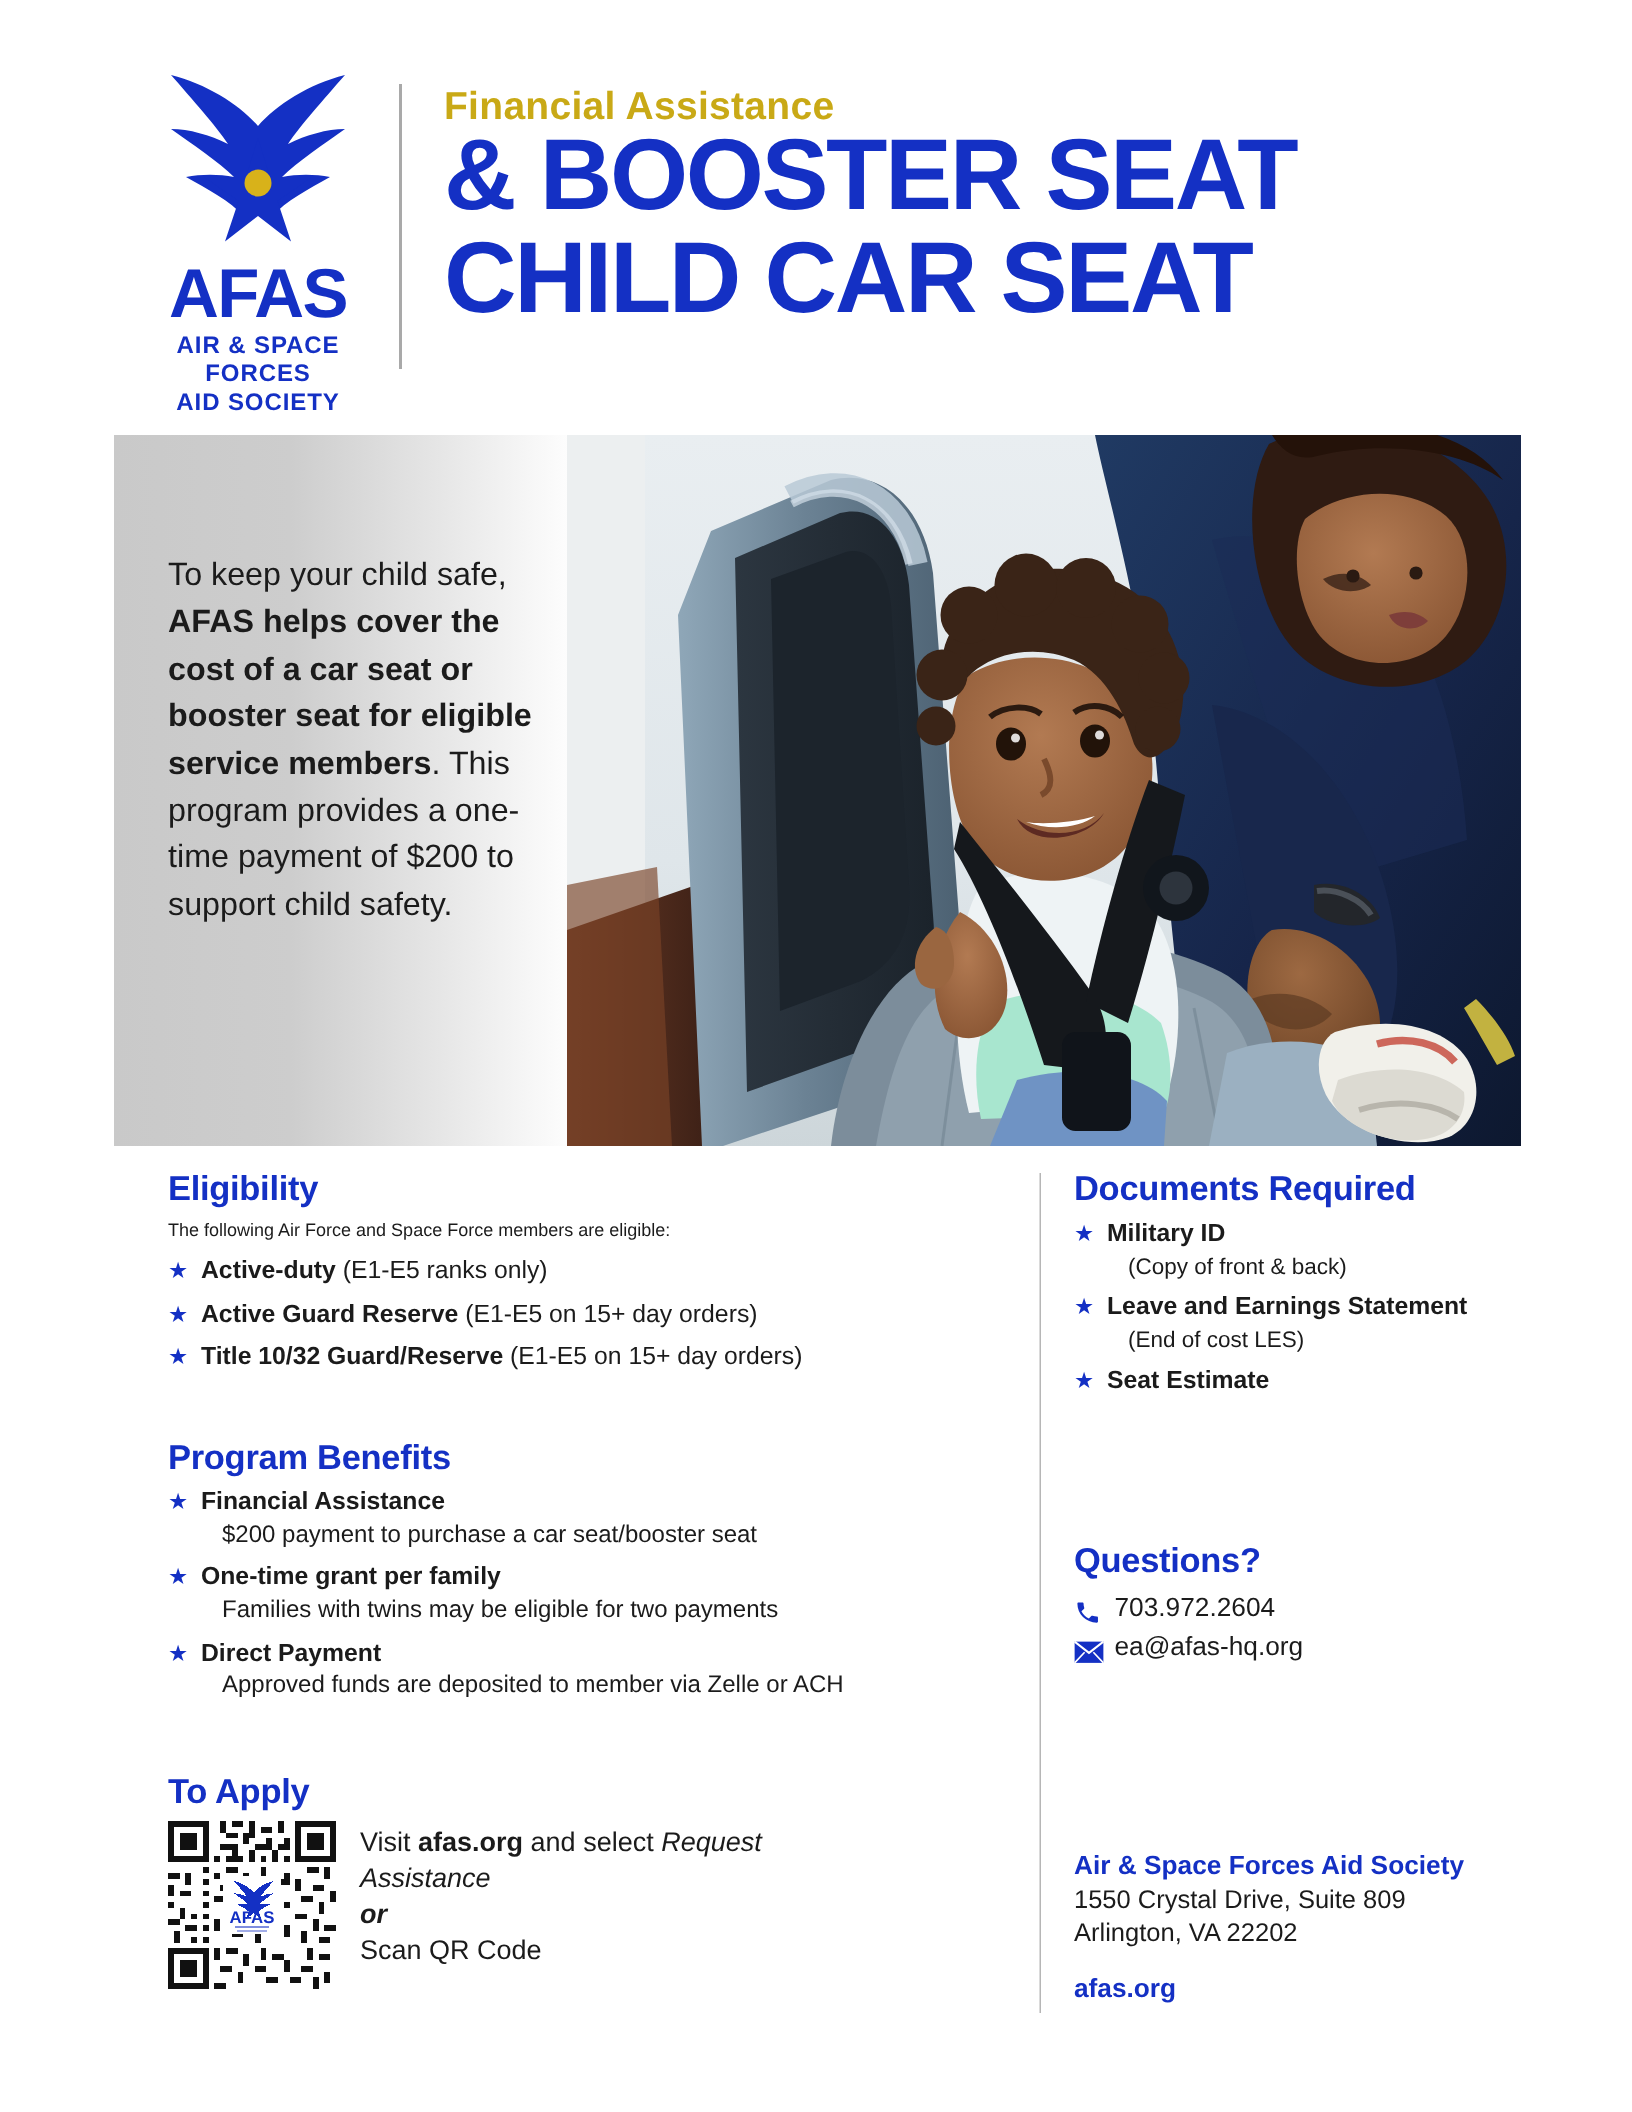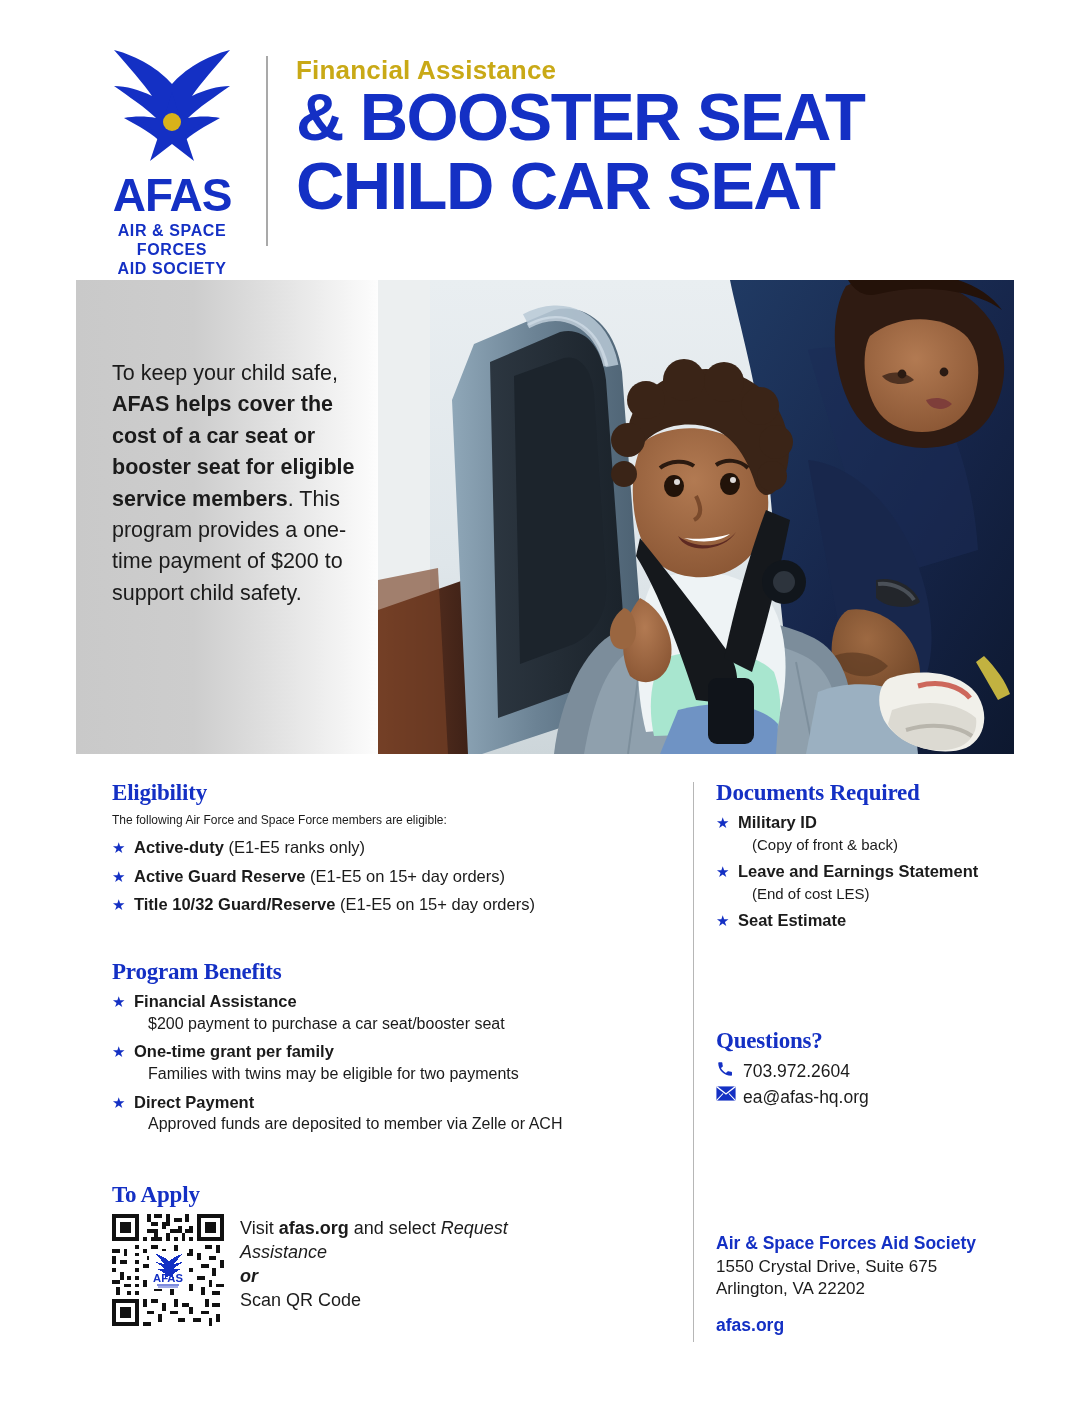--- a/index.html
+++ b/index.html
@@ -78,21 +78,21 @@
     color: #1430c4;
     line-height: 0.97;
     margin-top: 4px;
     white-space: nowrap;
   }
   .title-line.second { margin-top: -2px; }
 
   
   .hero {
     position: absolute;
-    left: 76px; top: 280px;
+    left: 76px; top: 290px;
     width: 938px; height: 474px;
   }
   .hero-gradient {
     position: absolute;
     left: 0; top: 0;
     width: 310px; height: 474px;
     background: linear-gradient(to right, #c9c9c9 0%, #cdcdcd 38%, #e6e6e6 70%, #ffffff 100%);
   }
   .hero-copy {
     position: absolute;
@@ -126,21 +126,21 @@
     left: 112px; top: 780px;
     width: 560px;
   }
   .col-right {
     position: absolute;
     left: 716px; top: 780px;
     width: 310px;
   }
 
   h2.sec {
-    font-family: Liberation Serif, serif;
+    font-family: Liberation Sans, sans-serif;
     font-weight: bold;
     font-size: 23px;
     color: #1430c4;
     margin: 0 0 7px 0;
     letter-spacing: -0.2px;
     line-height: 1.1;
   }
   .intro-line {
     font-size: 12px;
     line-height: 1.35;
@@ -174,21 +174,21 @@
     line-height: 1.3;
   }
   li .sub.small { font-size: 15px; }
 
   .gap-benefits { height: 36px; }
 
   
   .questions-wrap { margin-top: 96px; }
   .contact-row {
     display: flex;
-    align-items: flex-start;
+    align-items: flex-end;
     font-size: 17.5px;
     line-height: 1.35;
     margin-top: 2px;
     color: #1b1b1b;
   }
   .contact-icon {
     width: 22px;
     display: inline-flex;
     align-items: center;
     justify-content: flex-start;
@@ -617,16 +617,16 @@
             <path d="M0.5 17.5 L8.5 9 M23.5 17.5 L15.5 9" stroke="#ffffff" stroke-width="1.3" fill="none"></path>
           </svg>
       </span>
       <span>ea@afas-hq.org</span>
     </div>
   </div>
 </div>
 
 <div class="footer-right">
   <div class="org-name">Air &amp; Space Forces Aid Society</div>
-  <div class="addr">1550 Crystal Drive, Suite 675</div>
+  <div class="addr">1550 Crystal Drive, Suite 809</div>
   <div class="addr">Arlington, VA 22202</div>
   <div class="site">afas.org</div>
 </div>
 
 </body></html>

